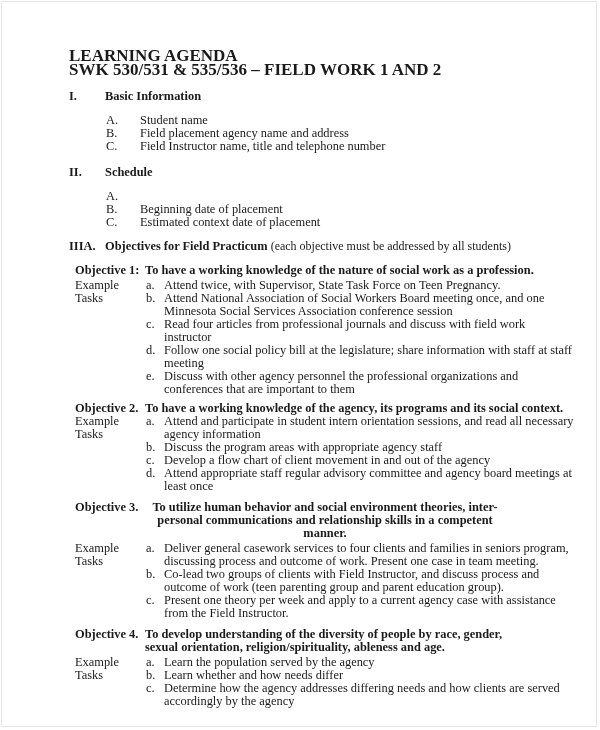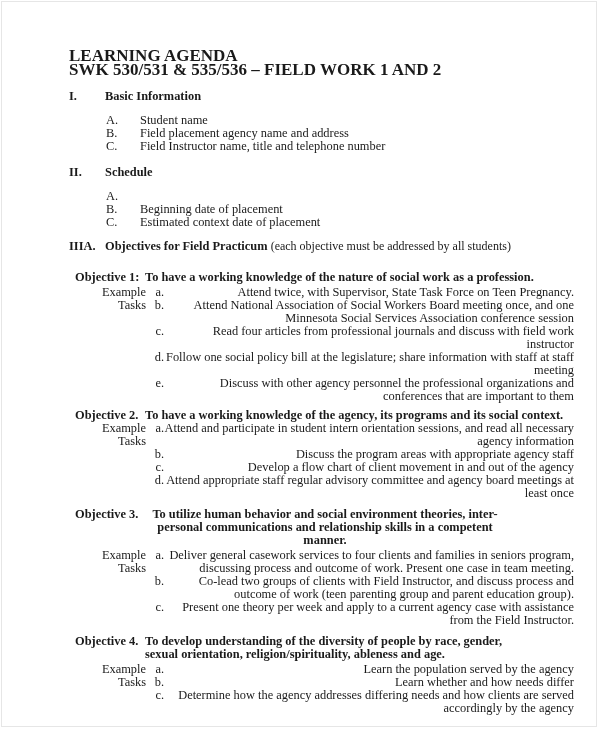--- a/index.html
+++ b/index.html
@@ -77,21 +77,20 @@
       flex: 0 0 70px;
       margin-left: 6px;
       white-space: nowrap;
     }
     .obj-title {
       width: 400px;
     }
     .obj-body {
       display: flex;
       margin-top: 2px;
-      text-align: right;
     }
     .obj-side {
       width: 71px;
       flex: 0 0 71px;
       margin-left: 6px;
     }
     .obj-side div { white-space: nowrap; }
     .tasks {
       flex: 1;
     }
@@ -158,21 +157,21 @@
       </div>
     </div>
   </div>
 
   <div class="section" style="margin-top:11px;">
     <div class="sec-head">
       <span class="sec-num">IIIA.</span>
       <span class="sec-title"><span>Objectives for Field Practicum</span> <span class="sec-note">(each objective must be addressed by all students)</span></span>
     </div>
 
-    <div class="objective" style="margin-top:18px;">
+    <div class="objective" style="margin-top:11px;">
       <div class="obj-head">
         <span class="obj-label">Objective  1:</span>
         <span class="obj-title">To have a working knowledge of the nature of social work as a profession.</span>
       </div>
       <div class="obj-body">
         <div class="obj-side">
           <div>Example</div>
           <div>Tasks</div>
         </div>
         <div class="tasks">

